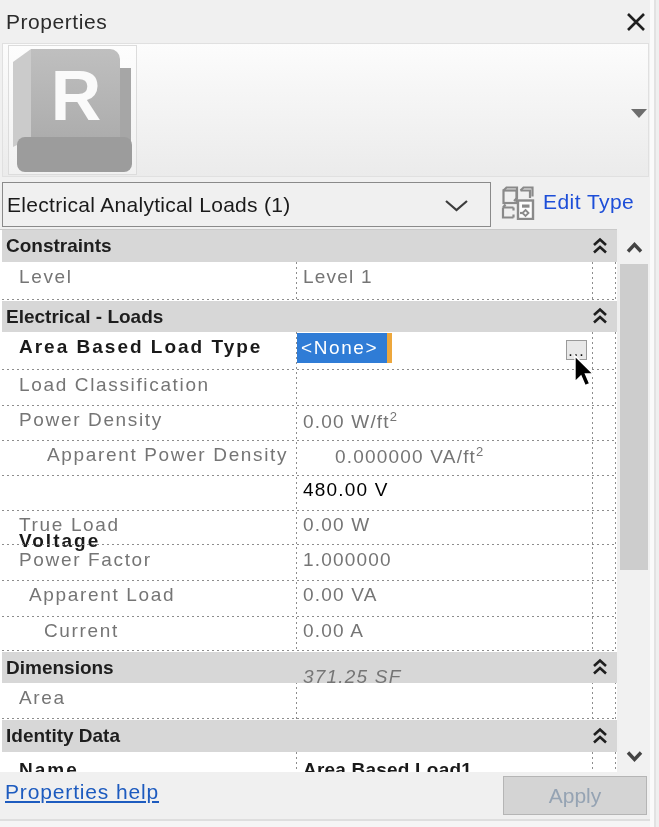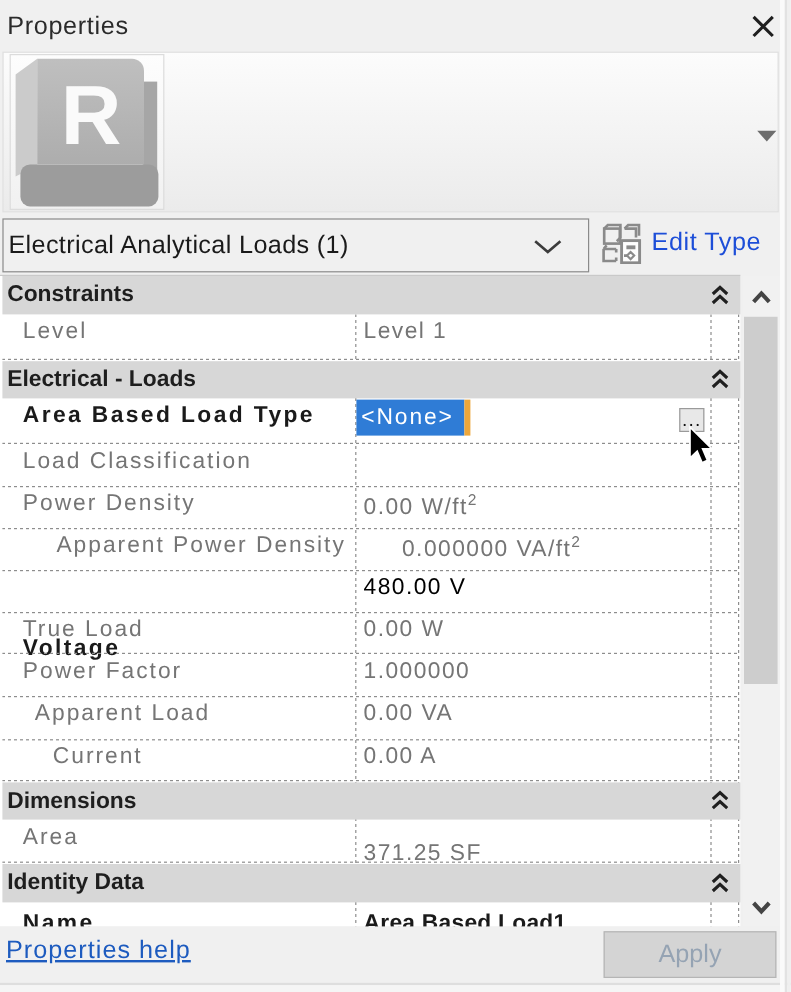--- a/index.html
+++ b/index.html
@@ -136,21 +136,21 @@
 
 <div class="row-label" style="top:584px;margin-left:10px;">Apparent Load</div>
 <div class="row-value" style="top:584px;">0.00 VA</div>
 <div class="dotH" style="top:616px;"></div>
 
 <div class="row-label" style="top:620px;margin-left:25px;">Current</div>
 <div class="row-value" style="top:620px;">0.00 A</div>
 <div class="dotH" style="top:650px;"></div>
 
 <div class="row-label" style="top:687px;">Area</div>
-<div class="row-value" style="top:701px;">371.25 SF</div>
+<div class="row-value" style="top:666px;font-style:italic;">371.25 SF</div>
 <div class="dotH" style="top:718px;"></div>
 
 <div class="row-label bk" style="top:759px;">Name</div>
 <div class="row-value bk" style="top:759px; letter-spacing:0.2px;">Area Based Load1</div>
 
 <div class="abs" style="left:619px; top:230px; width:32px; height:542px; background:#f1f1f1;"></div>
 <svg class="abs" style="left:626px; top:240px;" width="17" height="16" viewBox="0 0 17 16">
   <polyline points="2,11.5 8.5,4.5 15,11.5" stroke="#444444" stroke-width="3.4" fill="none"></polyline>
 </svg>
 <div class="abs" style="left:620px; top:264px; width:28px; height:306px; background:#cdcdcd;"></div>

